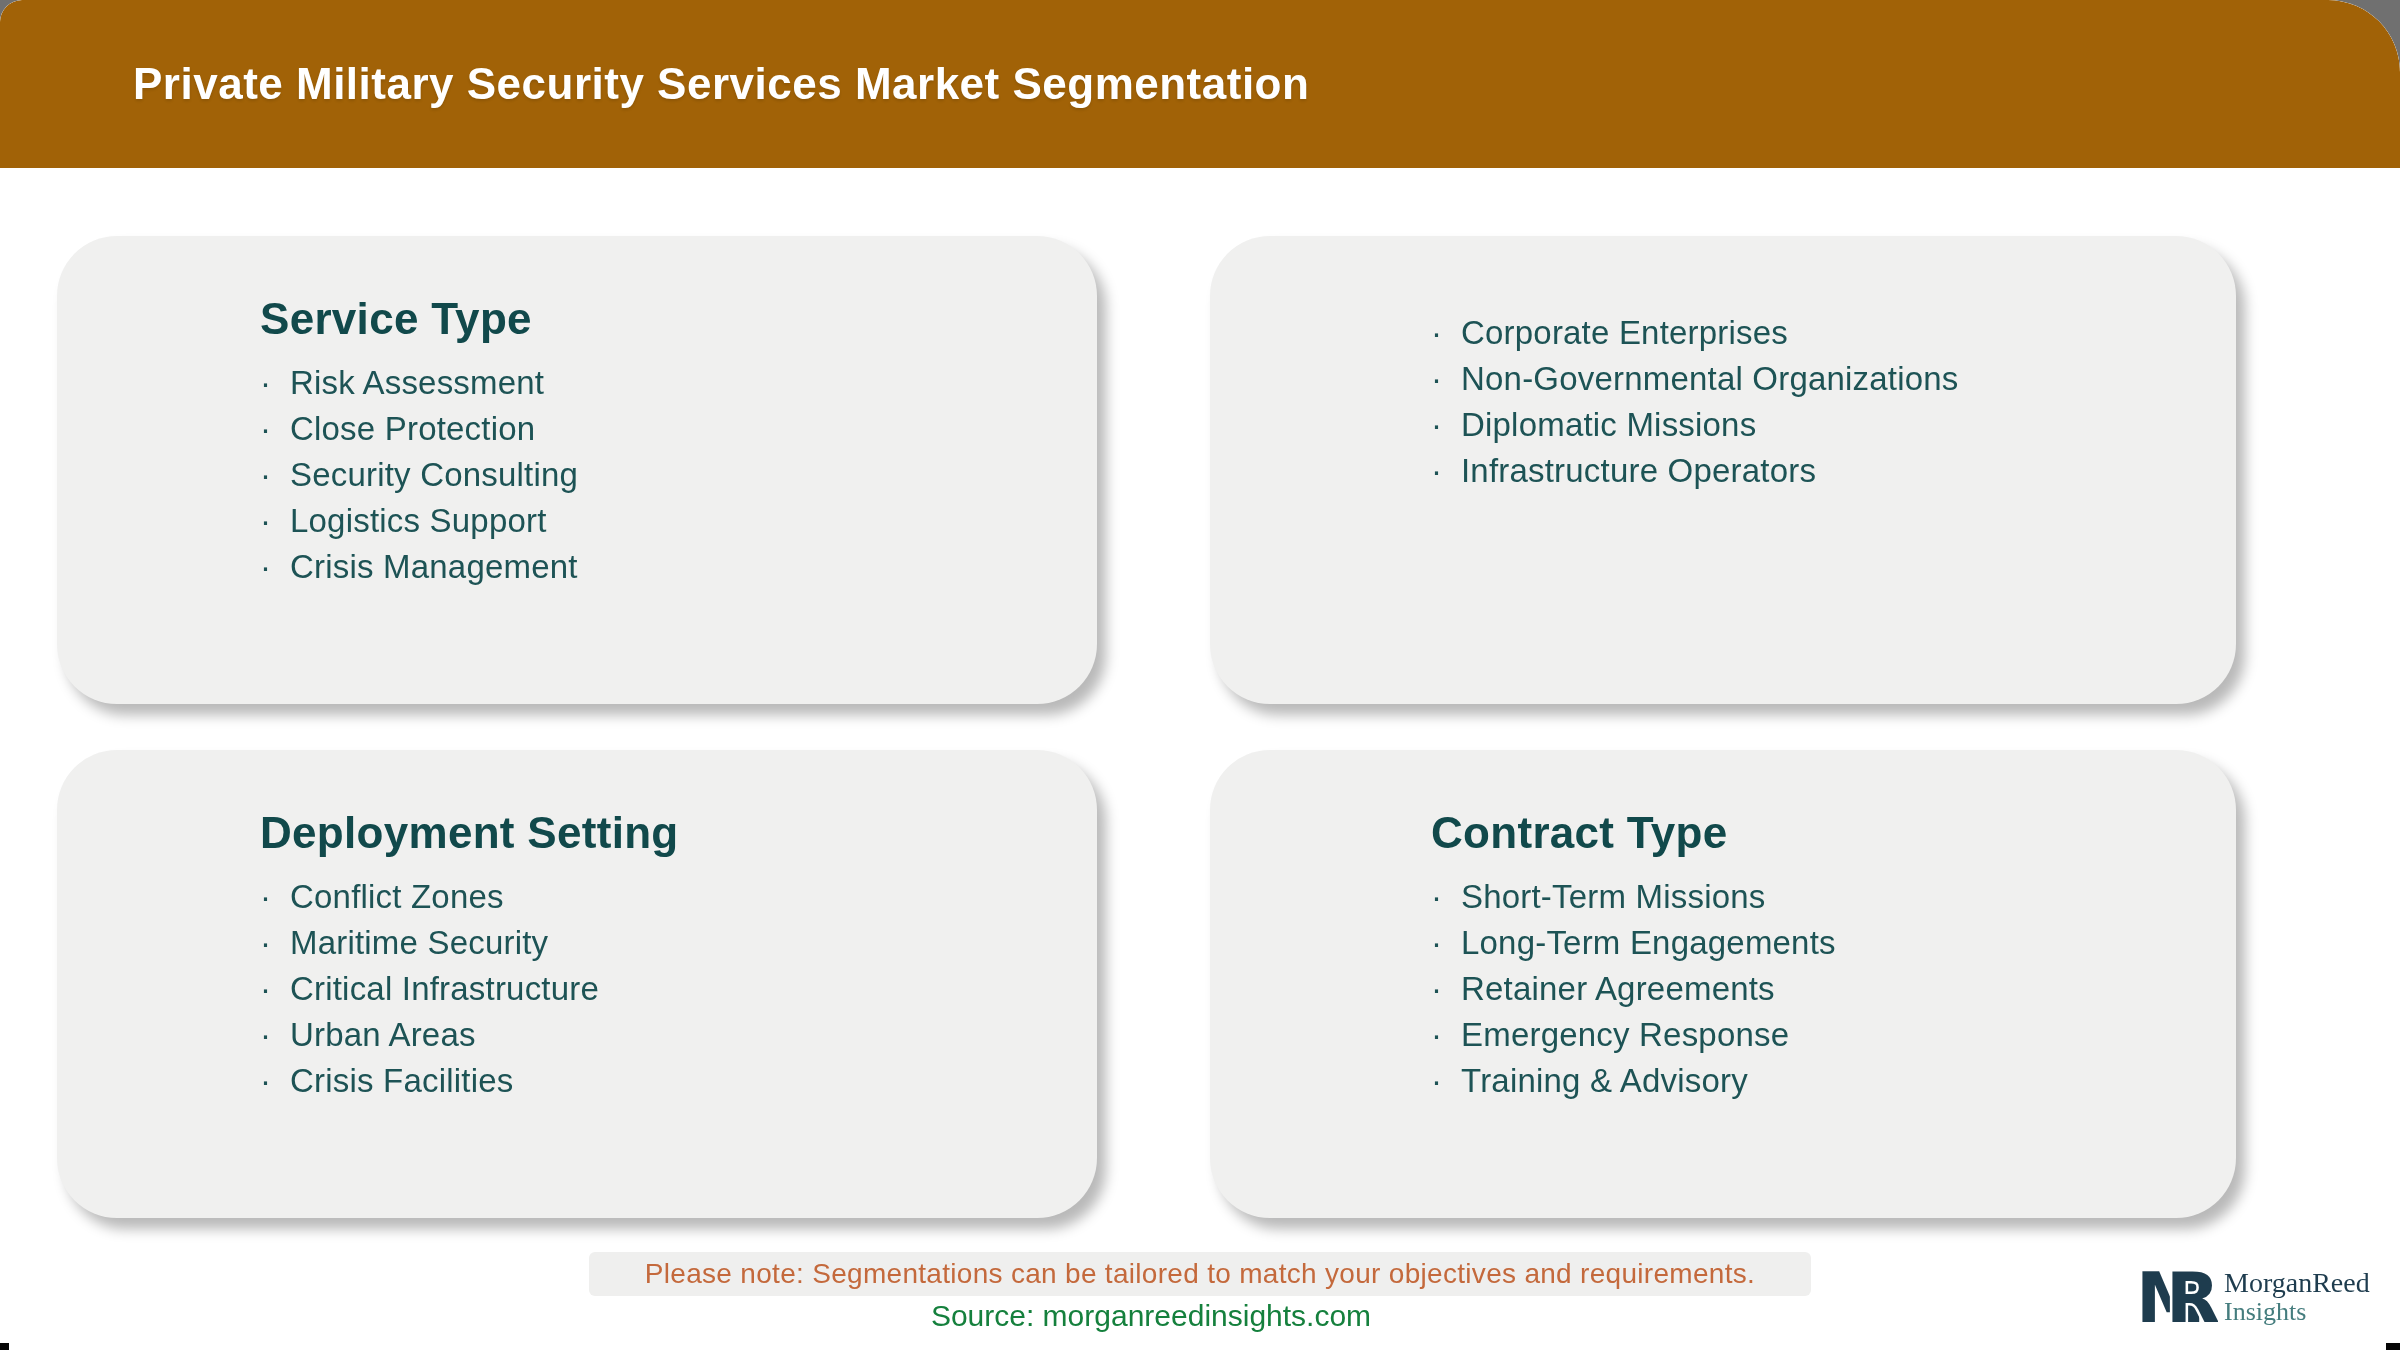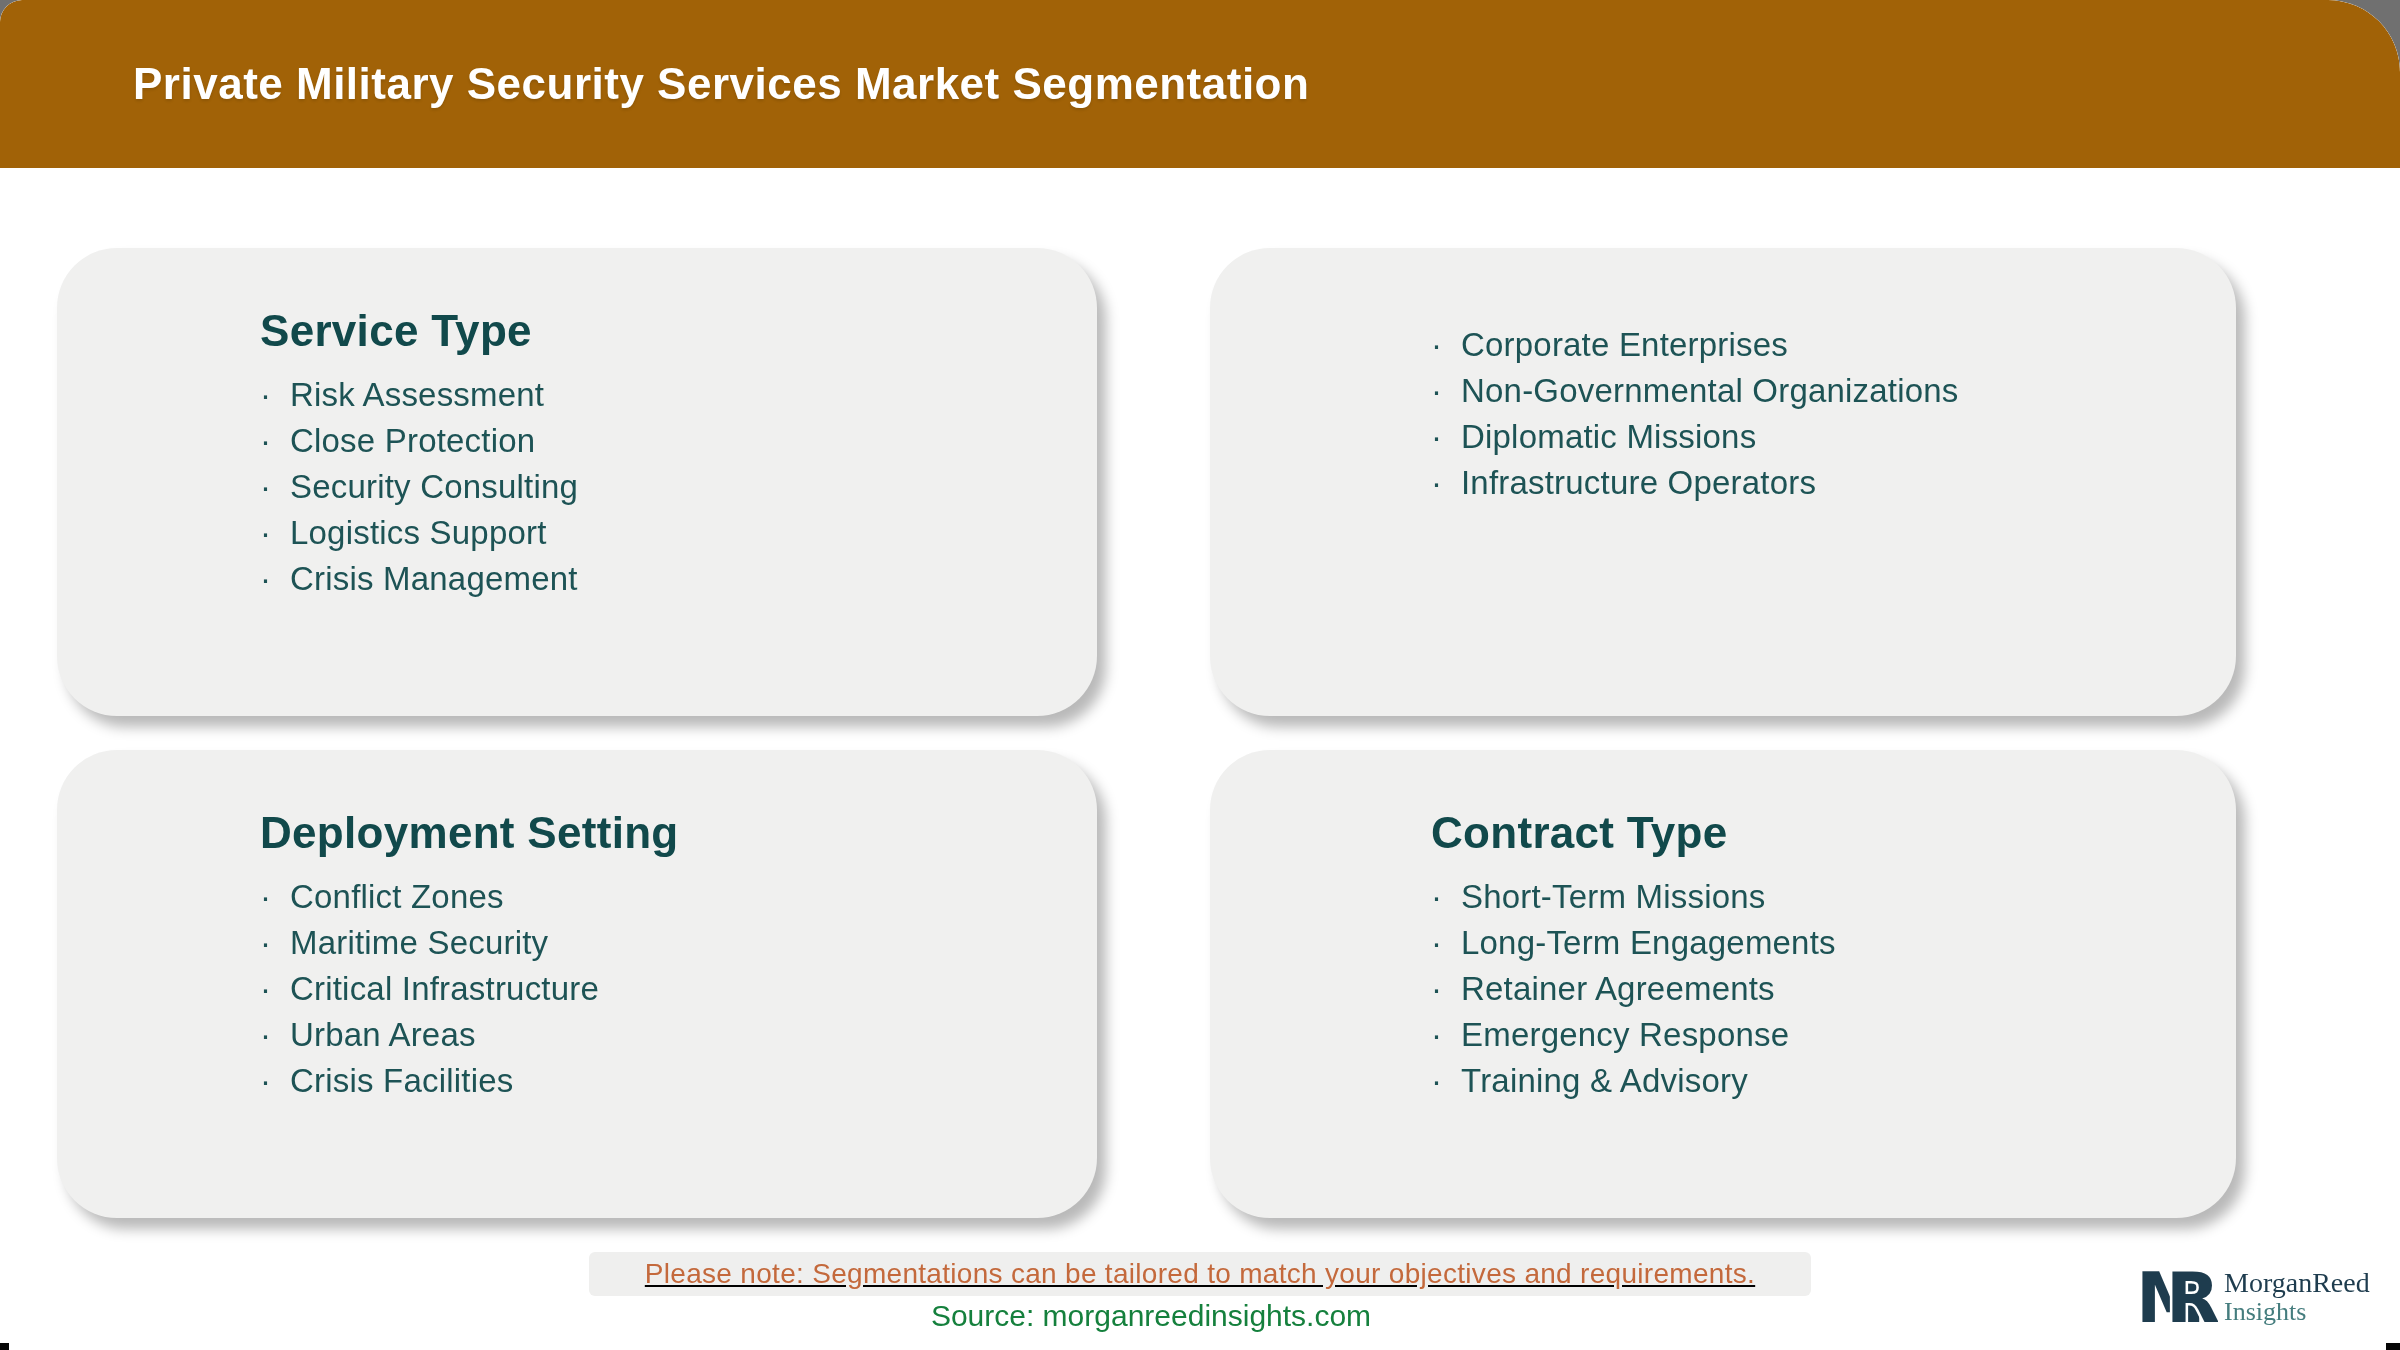--- a/index.html
+++ b/index.html
@@ -16,42 +16,42 @@
   }
   .header h1{
     margin:0 0 0 133px;color:#ffffff;font-size:44px;font-weight:bold;
     letter-spacing:0.5px;text-shadow:0 2px 3px rgba(0,0,0,0.12);
   }
   
   .card{
     position:absolute;height:468px;background:#f0f0ef;border-radius:60px;
     box-shadow:9px 11px 13px rgba(0,0,0,0.28);
   }
-  .card.r1{top:248px;}
+  .card.r1{top:236px;}
   .card.r2{top:750px;}
   .card.c1{left:57px;width:1040px;}
   .card.c2{left:1210px;width:1026px;}
   .card.c1 .inner{padding:58px 40px 0 203px;}
   .card.c2 .inner{padding:58px 40px 0 221px;}
   .card h2{
     margin:0;color:#11494b;font-size:44px;font-weight:bold;letter-spacing:0.3px;
   }
   .card ul{
     list-style:none;margin:16px 0 0 0;padding:0;
   }
   .card li{
     color:#1d5355;font-size:33px;line-height:46px;letter-spacing:0.2px;
     white-space:nowrap;
   }
   .card li .b{display:inline-block;width:30px;color:#1d5355;}
   
   .note{
     position:absolute;top:1252px;left:50%;transform:translateX(-50%);
     width:1222px;height:44px;background:#efefee;border-radius:6px;
-    display:flex;align-items:center;justify-content:center;text-decoration:underline;
+    display:flex;align-items:center;justify-content:center;
   }
   .note span{color:#c4693c;font-size:28px;letter-spacing:0.3px;white-space:nowrap;}
   
   .source{
     position:absolute;top:1299px;left:50%;transform:translateX(-50%);
     margin-left:-49px;color:#15803d;font-size:30px;white-space:nowrap;
   }
   
   .logo{
     position:absolute;left:2136px;top:1262px;display:flex;align-items:center;

